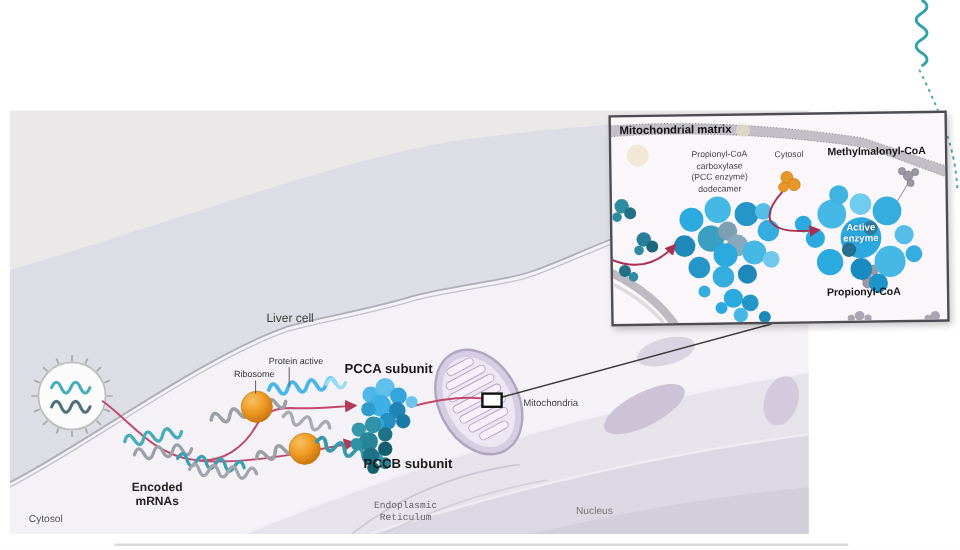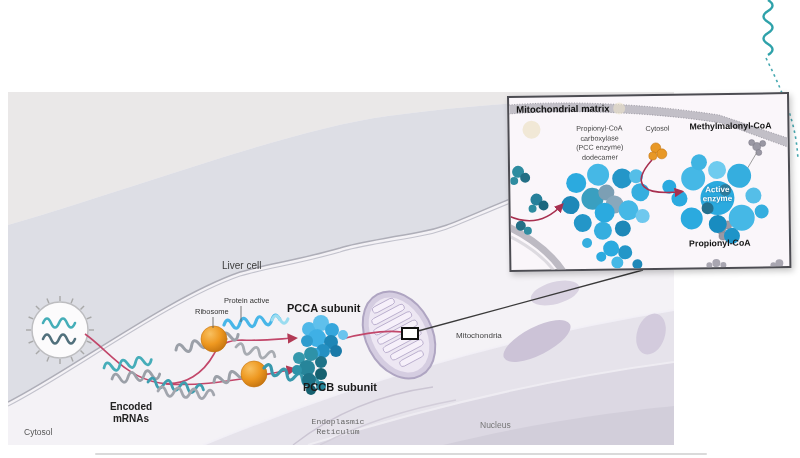--- a/index.html
+++ b/index.html
@@ -15,21 +15,21 @@
   .lbl-liver{left:214px;top:168px;font-size:10px;color:#3a3a3a;}
   .lbl-protein{left:216px;top:204px;font-size:7.5px;color:#333;}
   .lbl-ribo{left:187px;top:215px;font-size:7.5px;color:#333;}
   .lbl-pcca{left:279px;top:210px;font-size:11px;font-weight:bold;color:#1a1a1a;}
   .lbl-pccb{left:271px;top:289px;font-size:11px;font-weight:bold;color:#1a1a1a;padding-left:24px;}
   .lbl-encoded{left:83px;top:309px;width:80px;text-align:center;font-size:10px;
                font-weight:bold;color:#222;line-height:12px;}
   .lbl-cytosol{left:16px;top:335px;font-size:8.5px;color:#555;}
   .lbl-er{left:293px;top:325px;width:74px;text-align:center;font-size:8px;color:#666;line-height:9.5px;font-family:Liberation Mono, monospace;}
   .lbl-nucleus{left:458px;top:328px;font-size:8.5px;color:#777;padding-left:14px;}
-  .lbl-mito{left:428px;top:239px;font-size:8px;color:#444;padding-left:20px;}
+  .lbl-mito{left:428px;top:239px;font-size:8px;color:#444;}
   
   .inset{position:absolute;left:507px;top:96px;width:278px;height:172px;background:#FAF6FA;
          border:2.5px solid #4c4c52;box-shadow:2px 3px 6px rgba(0,0,0,.22);
          transform:rotate(-0.8deg);transform-origin:left top;}
   .inset svg{position:absolute;left:0;top:0;width:278px;height:172px;}
   .ilabel{position:absolute;white-space:nowrap;}
   .ins-title{left:7px;top:6px;font-size:9.5px;font-weight:bold;color:#111;}
   .ins-pcc{left:48px;top:27px;width:84px;text-align:center;font-size:7.2px;color:#444;line-height:9.5px;white-space:normal;}
   .ins-biotin{left:136px;top:28px;font-size:7.2px;color:#444;}
   .ins-mmcoa{left:180px;top:26px;font-size:8.8px;font-weight:bold;color:#151515;}

